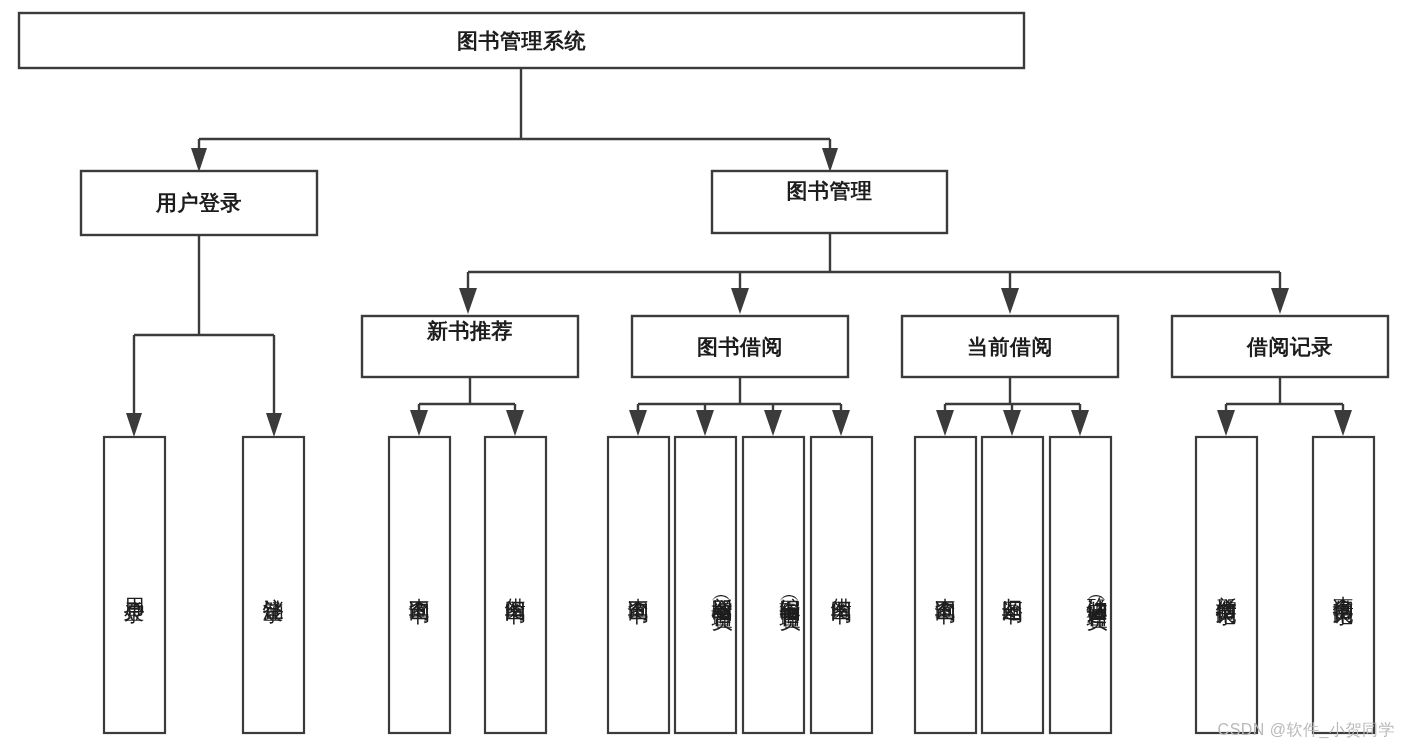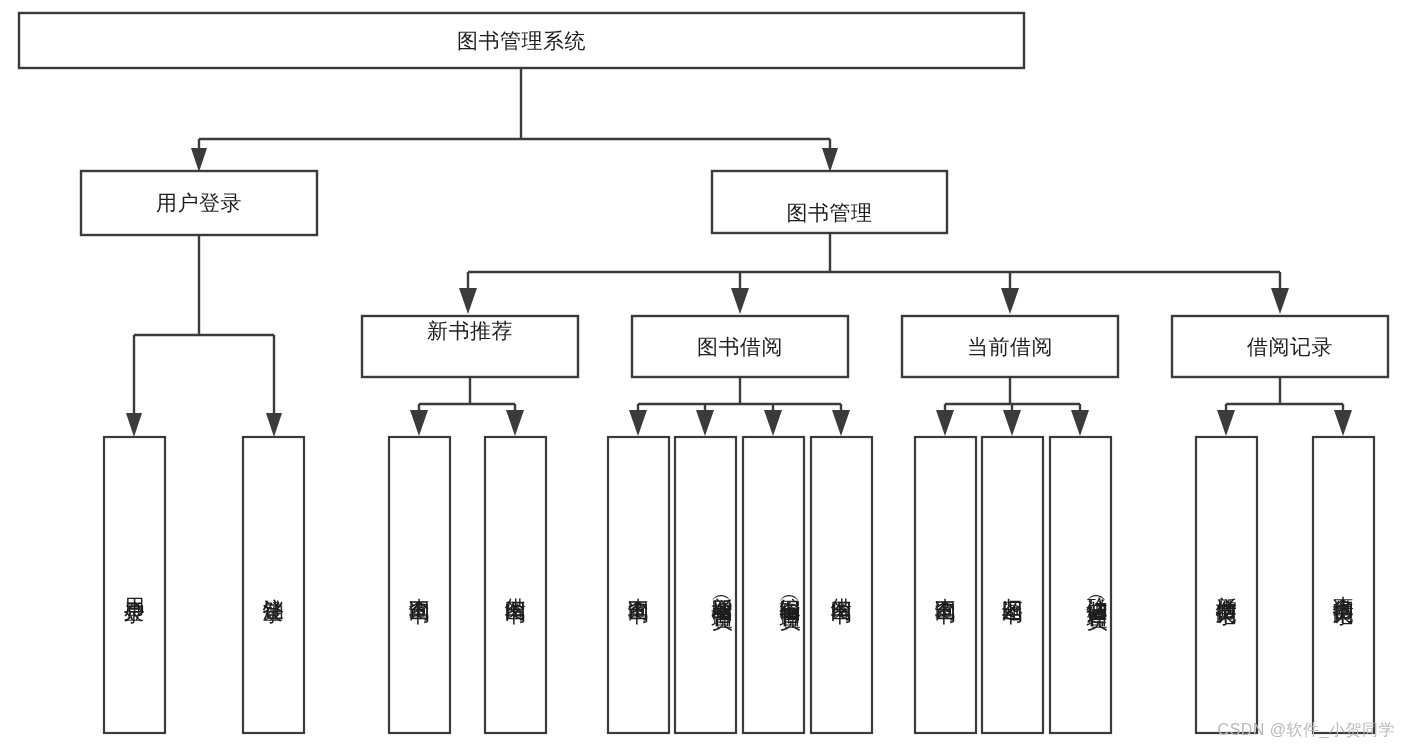--- a/index.html
+++ b/index.html
@@ -49,20 +49,21 @@
     color: #1d1d1d;
     font-family: "Liberation Sans", "DejaVu Sans", sans-serif;
     pointer-events: none;
     box-sizing: border-box;
   }
   .node-label.horizontal {
     font-size: 21px;
     line-height: 1.2;
     letter-spacing: 0.5px;
     white-space: nowrap;
+    font-weight: bold;
   }
   .node-label.vertical {
     writing-mode: vertical-rl;
     text-orientation: upright;
     font-size: 21px;
     line-height: 1.32;
     letter-spacing: 2px;
     white-space: nowrap;
   }
   .watermark {
@@ -186,21 +187,21 @@
     <rect class="node-box leaf" x="982" y="437" width="61" height="296"></rect>
     <rect class="node-box leaf" x="1050" y="437" width="61" height="296"></rect>
 
     <rect class="node-box leaf" x="1196" y="437" width="61" height="296"></rect>
     <rect class="node-box leaf" x="1313" y="437" width="61" height="296"></rect>
   </svg>
 
   <div class="node-label horizontal" style="left:19px; top:13px; width:1005px; height:55px;">图书管理系统</div>
 
   <div class="node-label horizontal" style="left:81px; top:171px; width:236px; height:64px;">用户登录</div>
-  <div class="node-label horizontal" style="left:712px; top:182px; width:235px; height:62px;">图书管理</div>
+  <div class="node-label horizontal" style="left:712px; top:160px; width:235px; height:62px;">图书管理</div>
 
   <div class="node-label horizontal" style="left:362px; top:304px; width:216px; height:53px;">新书推荐</div>
   <div class="node-label horizontal" style="left:632px; top:316px; width:216px; height:61px;text-align:right;">图书借阅</div>
   <div class="node-label horizontal" style="left:902px; top:316px; width:216px; height:61px;">当前借阅</div>
   <div class="node-label horizontal" style="left:1172px; top:316px; width:236px; height:61px;">借阅记录</div>
 
   <div class="node-label vertical" style="left:104px; top:437px; width:61px; height:296px;">用户登录</div>
   <div class="node-label vertical" style="left:243px; top:437px; width:61px; height:296px;">注销登录</div>
 
   <div class="node-label vertical" style="left:389px; top:437px; width:61px; height:296px;">查询图书</div>

